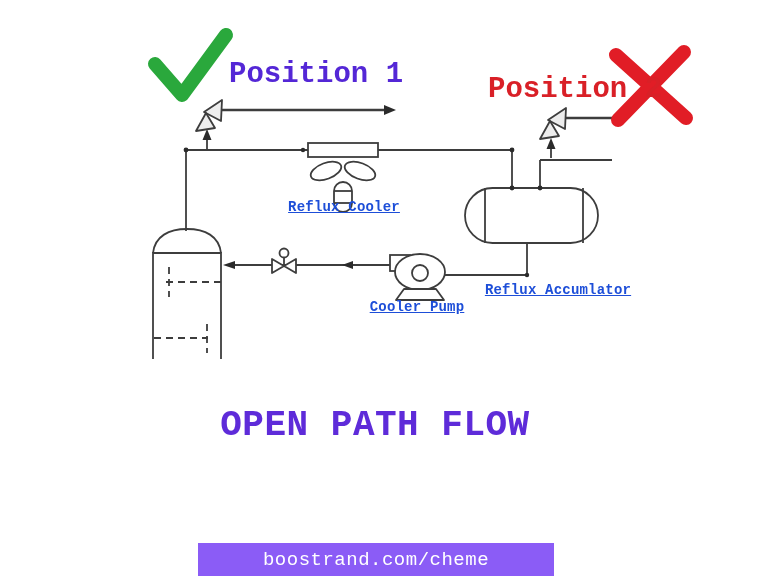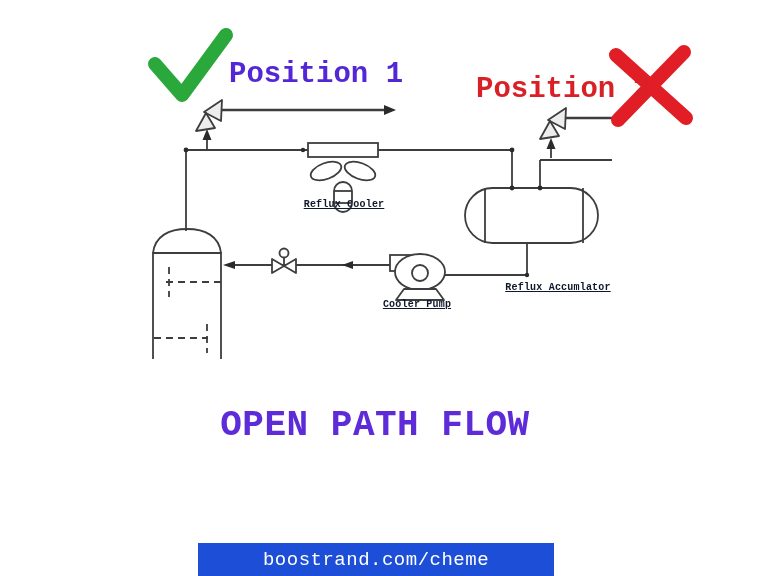--- a/index.html
+++ b/index.html
@@ -1,31 +1,31 @@
 <!DOCTYPE html>
 <html><head>
 <meta charset="utf-8">
 <style>
   html,body{margin:0;padding:0;background:#fff;}
   #canvas{position:relative;width:768px;height:576px;background:#fff;overflow:hidden;
           font-family:Liberation Mono, monospace;padding-left:15px;}
   #diagram-svg{position:absolute;left:0;top:0;}
   .pos-label{position:absolute;font-weight:bold;font-size:29px;white-space:nowrap;}
   #pos1-label{left:229px;top:58px;color:#5427d6;}
-  #pos2-label{left:476px;top:73px;color:#d92027;}
-  .equip-label{position:absolute;transform:translateX(-50%);font-size:10px;font-weight:bold;
-               color:#0f172a;text-decoration:underline;white-space:nowrap;letter-spacing:.2px;text-align:right;}
+  #pos2-label{left:488px;top:73px;color:#d92027;}
+  .equip-label{position:absolute;transform:translateX(-50%);font-size:14px;font-weight:bold;
+               color:#1d4ed8;text-decoration:underline;white-space:nowrap;letter-spacing:.2px;text-align:right;}
   #cooler-label{left:344px;top:199px;}
   #accumulator-label{left:558px;top:282px;}
   #pump-label{left:417px;top:299px;}
   #main-title{position:absolute;left:0;top:405px;width:768px;text-align:center;
               transform:translateX(-9px);font-size:36px;font-weight:800;color:#5e2bd9;
               letter-spacing:.5px;white-space:nowrap;}
   #footer-banner{position:absolute;left:198px;top:543px;width:356px;height:33px;
-                 background:#1d4ed8;color:#fff;display:flex;align-items:center;
+                 background:#8b5cf6;color:#fff;display:flex;align-items:center;
                  justify-content:center;font-size:19px;letter-spacing:.5px;}
 </style>
 </head>
 <body>
 
 <div id="canvas">
 
   <svg id="diagram-svg" width="768" height="576" viewBox="0 0 768 576">
     <g stroke="#3d3d3d" stroke-width="1.8" fill="none">
 

